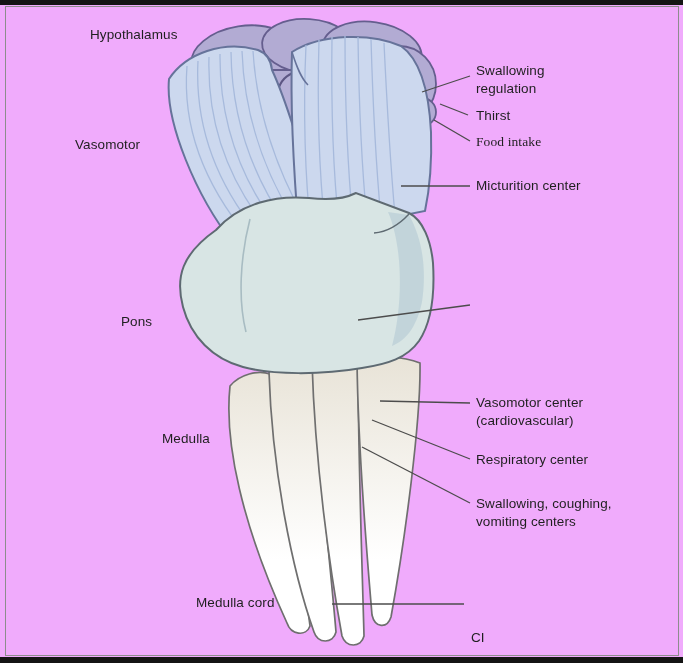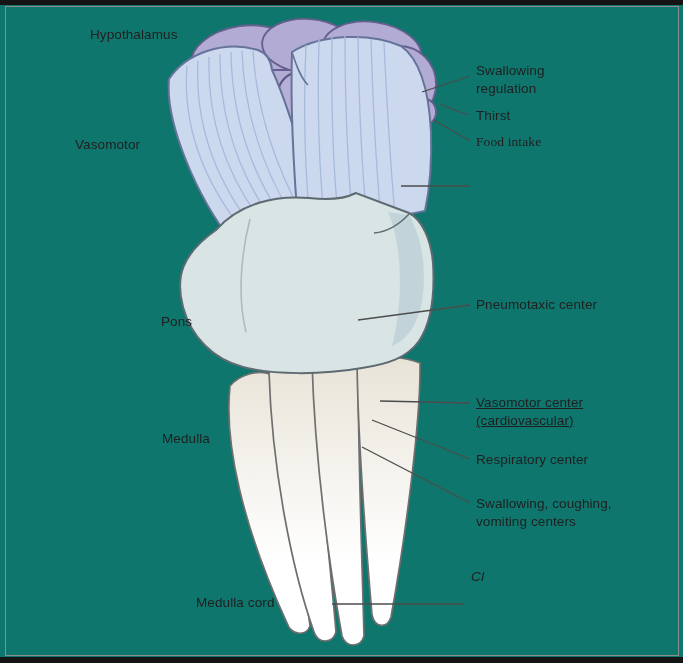--- a/index.html
+++ b/index.html
@@ -1,17 +1,17 @@
 <!DOCTYPE html>
 <html><head>
 <meta charset="utf-8">
 <style>
   html,body{margin:0;padding:0;background:#ffffff;}
   .screen{
-    position:relative;width:683px;height:663px;background:#0f766e;overflow:hidden;
+    position:relative;width:683px;height:663px;background:#f0abfc;overflow:hidden;
     font-family:"Liberation Sans",sans-serif;
   }
   .edge-bar{position:absolute;left:0;width:683px;background:#141414;}
   .edge-bar.top{top:0;height:5px;}
   .edge-bar.bottom{bottom:0;height:6px;}
   .frame{position:absolute;left:5px;top:6px;width:672px;height:648px;border:1px solid #8d8d8d;}
   svg.art{position:absolute;left:0;top:0;}
   .lbl{
     position:absolute;font-size:13.5px;line-height:1.33;color:#1f1f1f;
     letter-spacing:0.1px;white-space:nowrap;
@@ -107,28 +107,28 @@
       <path class="leader" d="M358 320 L470 305"></path>
       <path class="leader" d="M380 401 L470 403"></path>
       <path class="leader" d="M372 420 L470 459"></path>
       <path class="leader" d="M362 447 L470 503"></path>
       <path class="leader" d="M332 604 L464 604"></path>
     </g>
   </svg>
 
   <div class="lbl" style="left:90px;top:26px;">Hypothalamus</div>
   <div class="lbl" style="left:75px;top:136px;">Vasomotor</div>
-  <div class="lbl" style="left:121px;top:313px;margin-left:40px;">Pons</div>
+  <div class="lbl" style="left:121px;top:313px;">Pons</div>
   <div class="lbl" style="left:162px;top:430px;">Medulla</div>
   <div class="lbl" style="left:196px;top:594px;">Medulla cord</div>
 
   <div class="lbl wrap" style="left:476px;top:62px;width:96px;">Swallowing regulation</div>
   <div class="lbl" style="left:476px;top:107px;text-align:right;">Thirst</div>
   <div class="lbl" style="left:476px;top:133px;font-family:Liberation Serif, serif;">Food intake</div>
-  <div class="lbl" style="left:476px;top:296px;">Pneumotaxic center</div>
-  <div class="lbl wrap" style="left:476px;top:394px;width:132px;text-decoration:underline;">Vasomotor center (cardiovascular)</div>
+  <div class="lbl" style="left:476px;top:177px;">Micturition center</div>
+  <div class="lbl wrap" style="left:476px;top:394px;width:132px;">Vasomotor center (cardiovascular)</div>
   <div class="lbl wrap" style="left:476px;top:495px;width:158px;">Swallowing, coughing, vomiting centers</div>
   <div class="lbl" style="left:476px;top:451px;">Respiratory center</div>
-  <div class="lbl" style="left:471px;top:568px;font-style:italic;">CI</div>
+  <div class="lbl" style="left:471px;top:629px;">CI</div>
 
   <div class="edge-bar top"></div>
   <div class="edge-bar bottom"></div>
 </div>
 
 </body></html>

